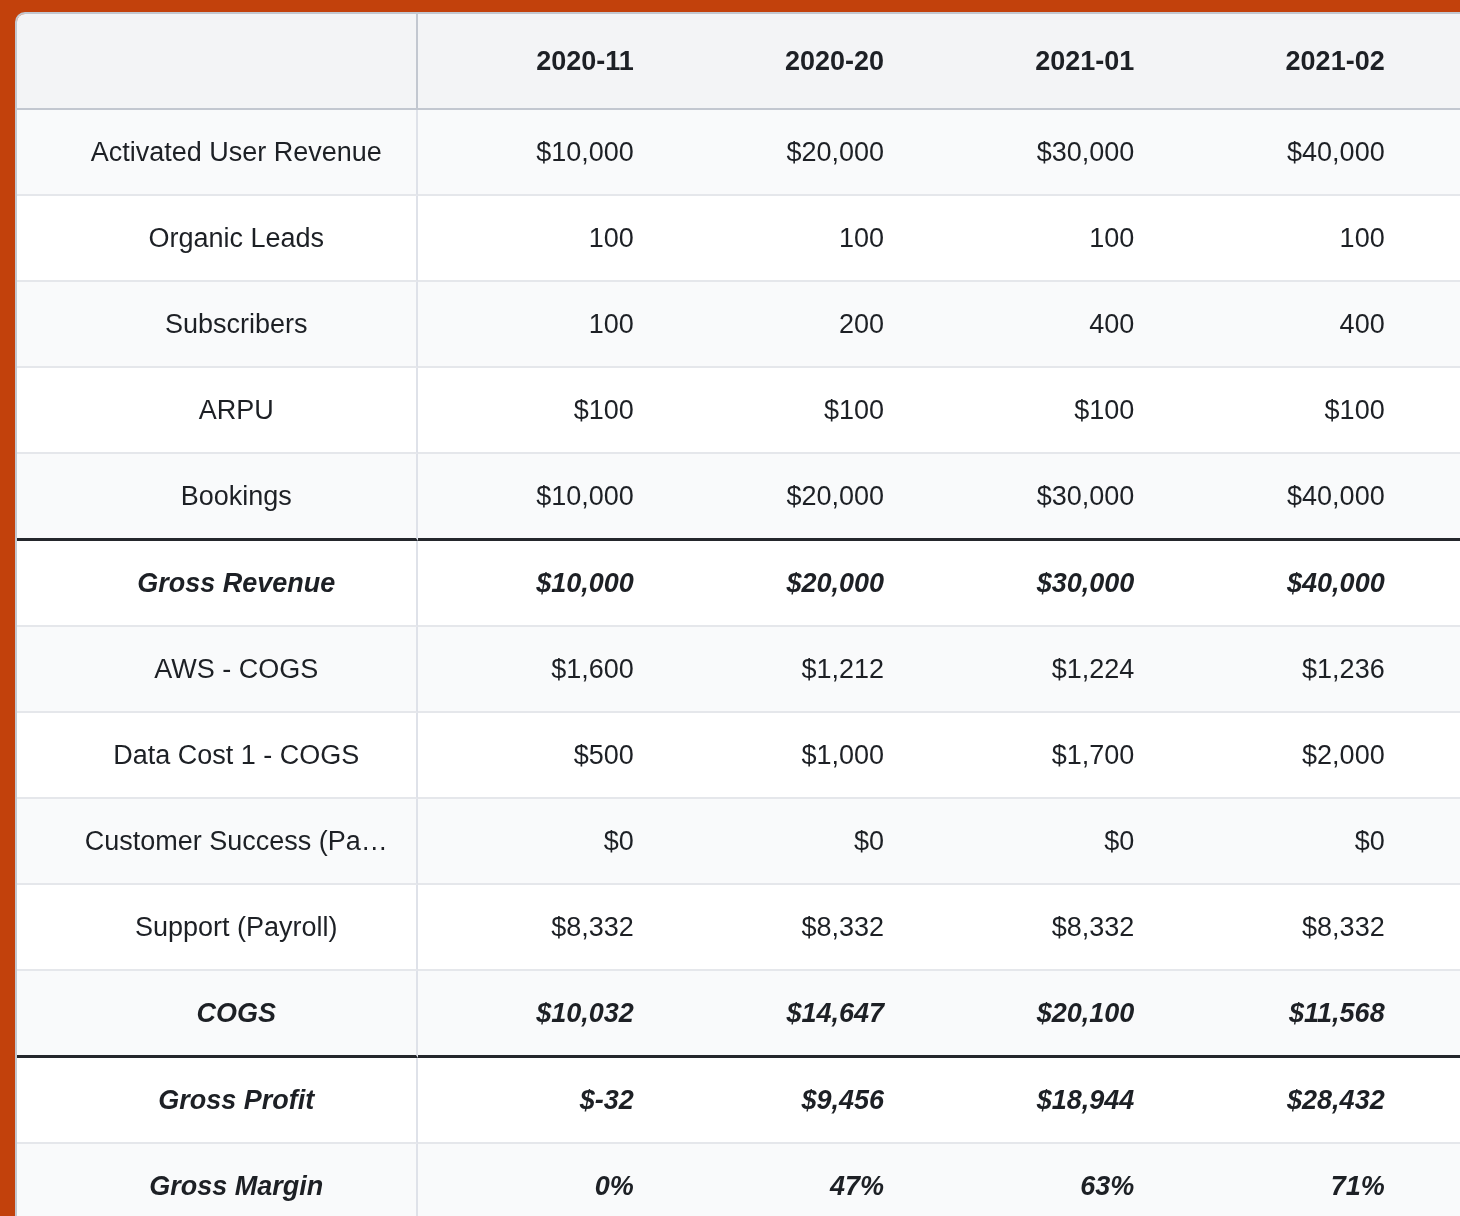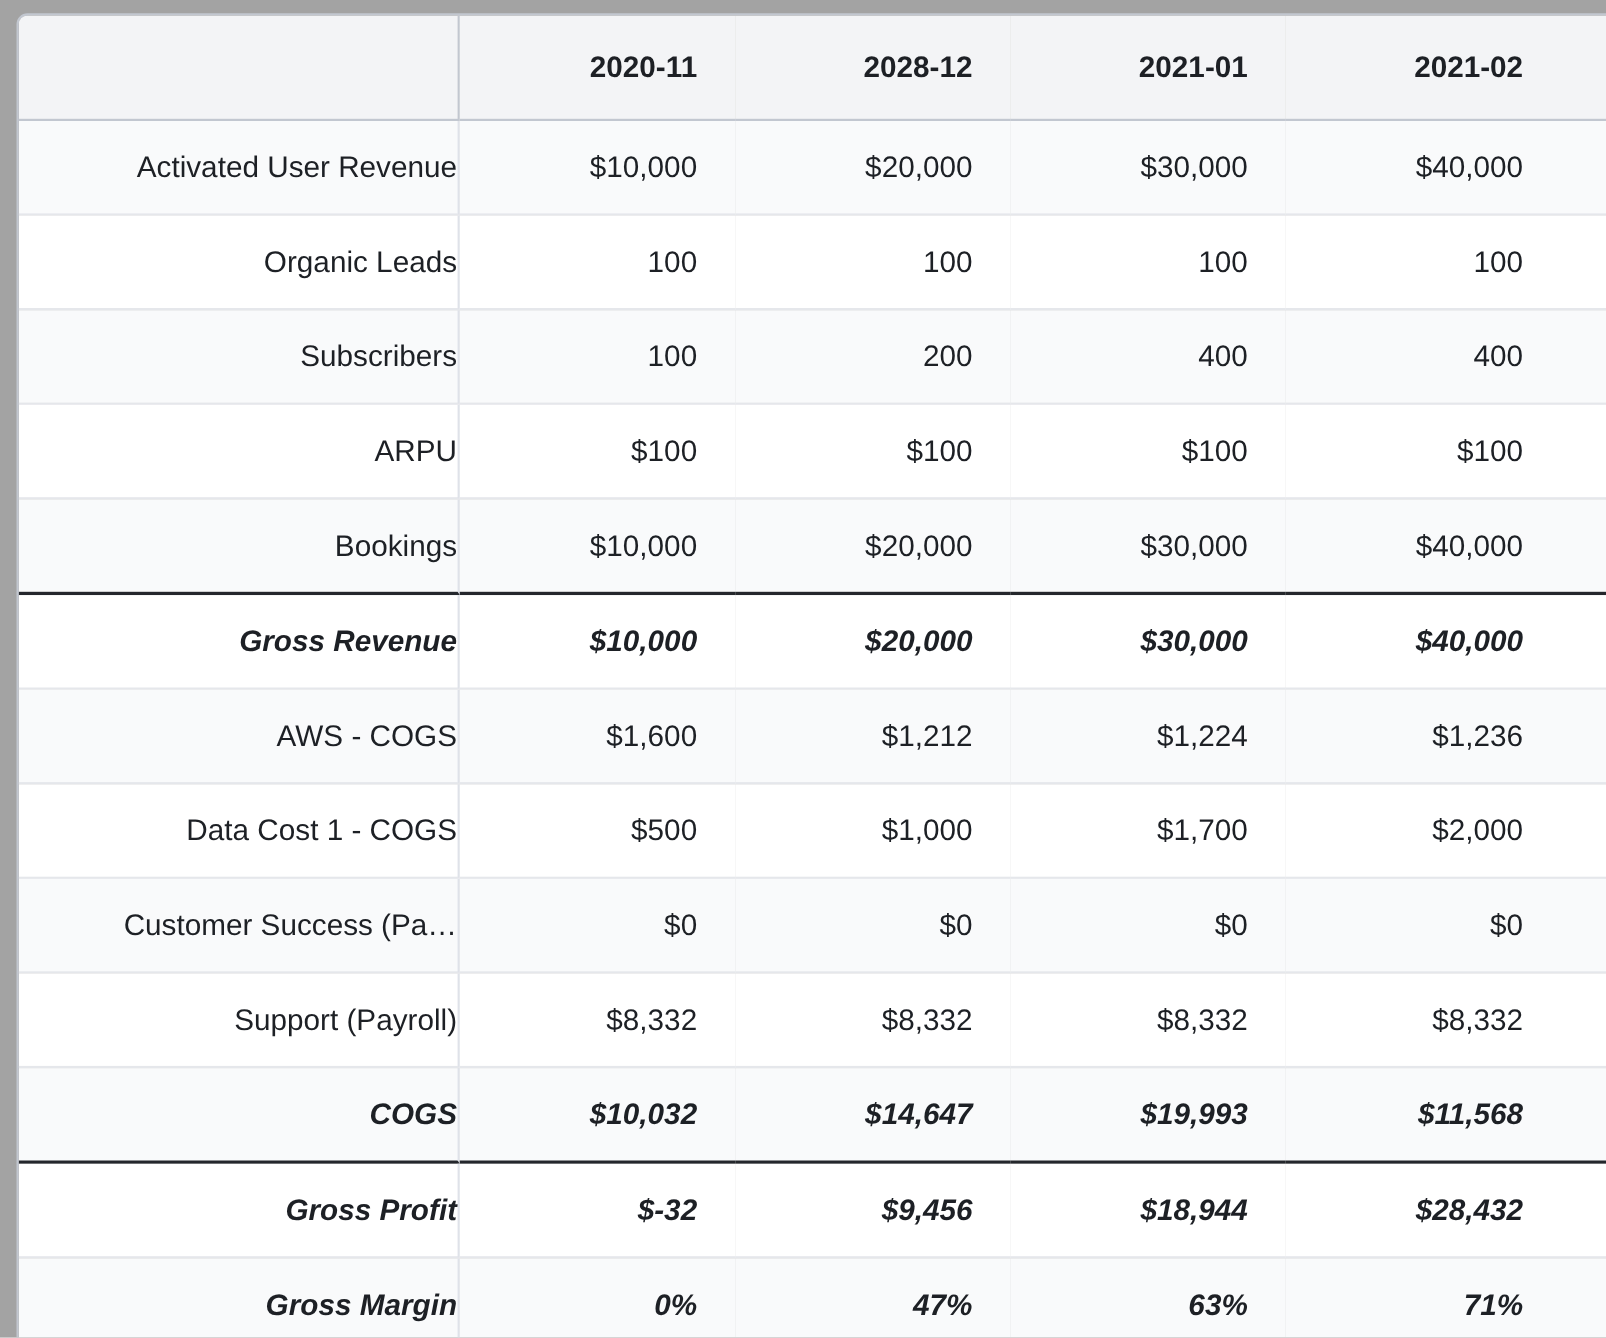--- a/index.html
+++ b/index.html
@@ -1,20 +1,20 @@
 <!DOCTYPE html>
 <html><head>
 <meta charset="utf-8">
 <style>
   html, body { margin: 0; padding: 0; }
   .page {
     position: relative;
     width: 1460px;
     height: 1216px;
-    background: #a3a3a3;
+    background: #c2410c;
     overflow: hidden;
     font-family: "Liberation Sans", sans-serif;
   }
   .table-wrap {
     position: absolute;
     left: 15px;
     top: 12px;
     width: 1700px;
     height: 1320px;
     border: 2px solid #c2c7d0;
@@ -42,21 +42,21 @@
     border-bottom: 2px solid #c2c7d0;
   }
   th.label-col {
     border-right: 2px solid #c2c7d0;
   }
   td {
     height: 82px;
     border-bottom: 2px solid #e5e7eb;
   }
   td.label-col {
-    text-align: right;
+    text-align: center;
     padding-left: 40px;
     border-right: 2px solid #dfe2e9;
   }
   .num {
     text-align: right;
     padding-right: 35px;
   }
   tr.shaded td { background: #f9fafb; }
   tr.plain  td { background: #ffffff; }
   tr.bold   td { font-weight: 700; font-style: italic; }
@@ -74,21 +74,21 @@
         <col style="width:250px">
         <col style="width:250px">
         <col style="width:250px">
         <col style="width:250px">
         <col style="width:250px">
       </colgroup>
       <thead>
         <tr id="header-row">
             <th class="label-col"></th>
             <th class="num">2020-11</th>
-            <th class="num">2028-12</th>
+            <th class="num">2020-20</th>
             <th class="num">2021-01</th>
             <th class="num">2021-02</th>
             <th></th>
           </tr>
       </thead>
       <tbody id="body-rows">
           <tr class="shaded">
             <td class="label-col">Activated User Revenue</td>
             <td class="num">$10,000</td>
             <td class="num">$20,000</td>
@@ -165,21 +165,21 @@
             <td class="num">$8,332</td>
             <td class="num">$8,332</td>
             <td class="num">$8,332</td>
             <td class="num">$8,332</td>
             <td></td>
           </tr>
           <tr class="shaded bold dark-bottom">
             <td class="label-col">COGS</td>
             <td class="num">$10,032</td>
             <td class="num">$14,647</td>
-            <td class="num">$19,993</td>
+            <td class="num">$20,100</td>
             <td class="num">$11,568</td>
             <td></td>
           </tr>
           <tr class="plain bold">
             <td class="label-col">Gross Profit</td>
             <td class="num">$-32</td>
             <td class="num">$9,456</td>
             <td class="num">$18,944</td>
             <td class="num">$28,432</td>
             <td></td>

